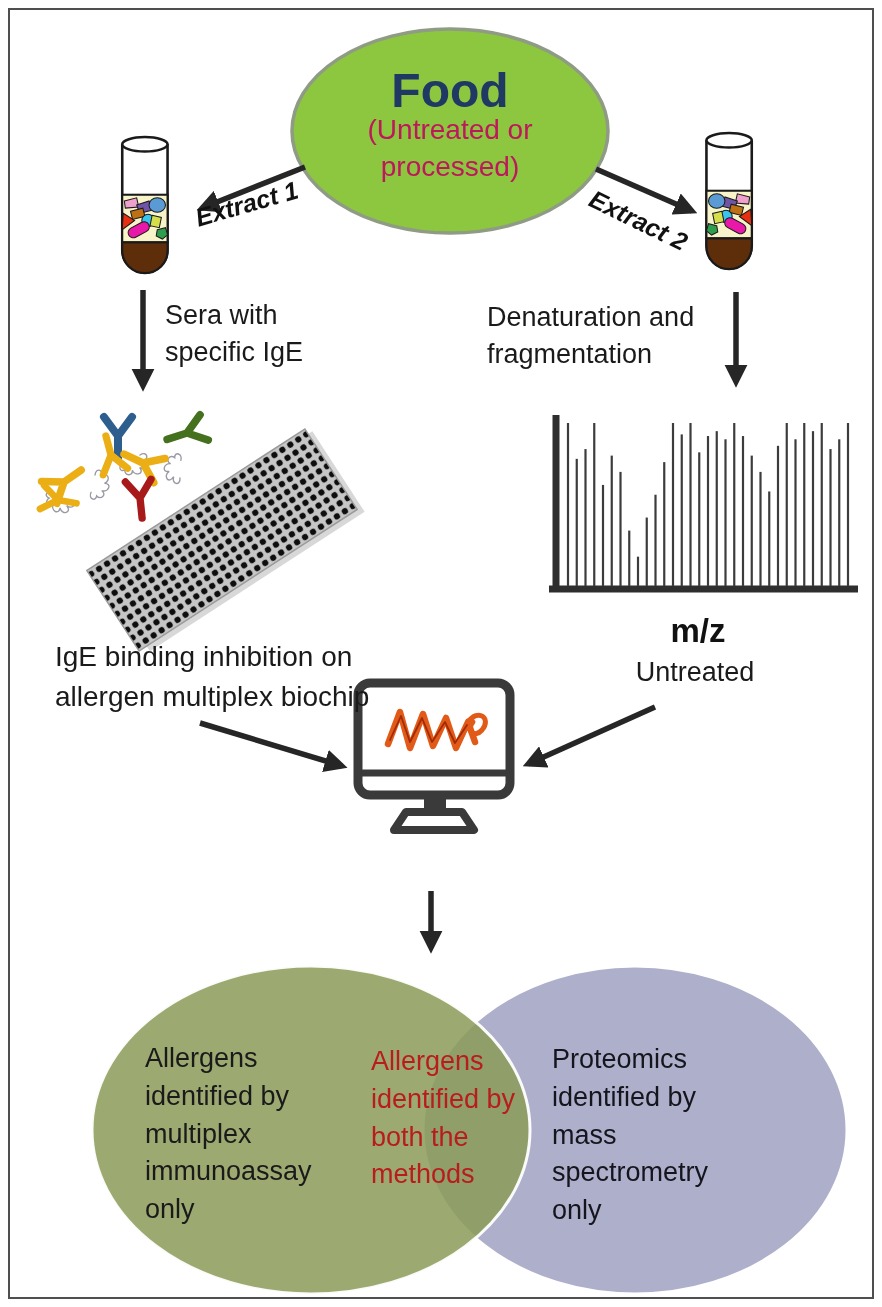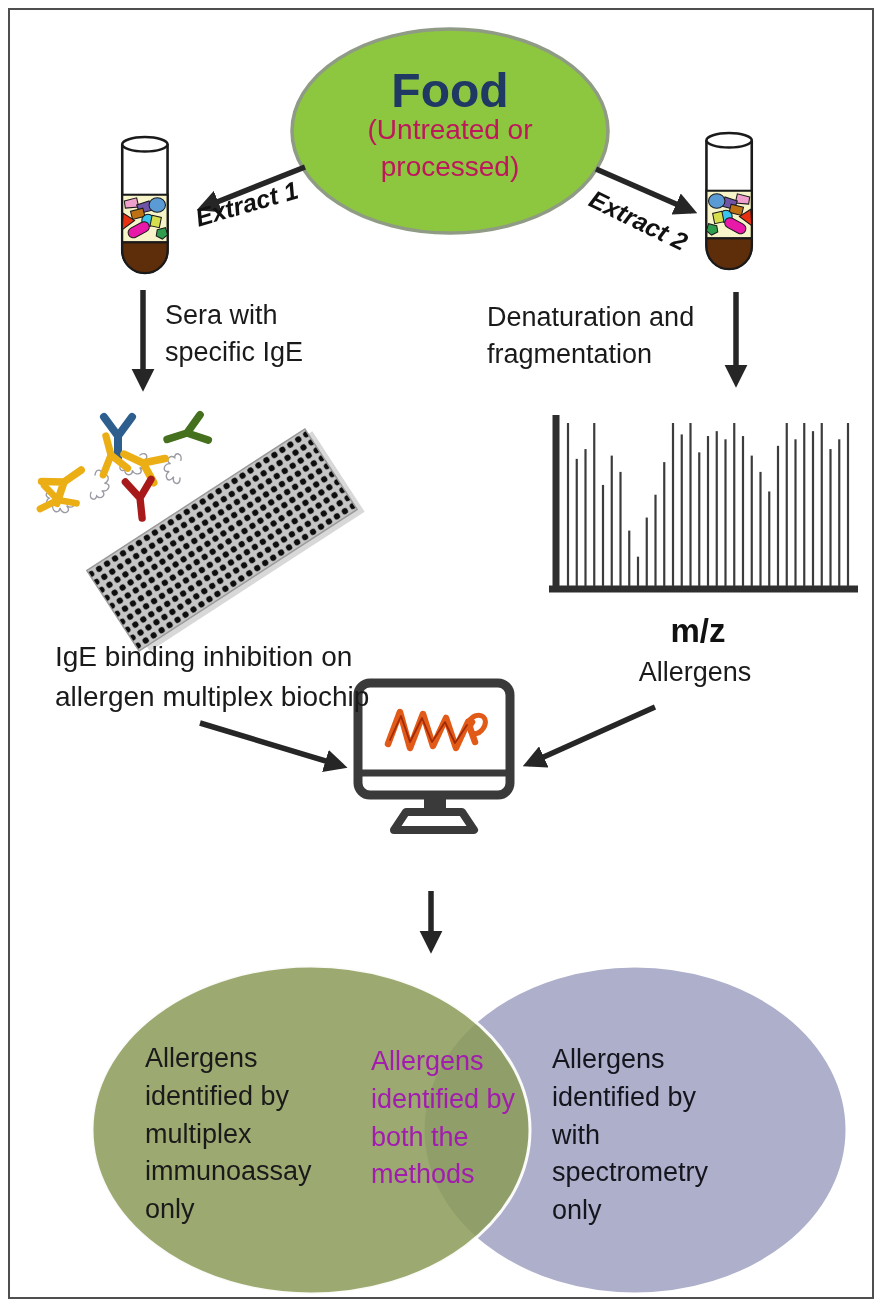--- a/index.html
+++ b/index.html
@@ -16,21 +16,21 @@
            transform-origin:0 50%;white-space:nowrap;}
   .extract1{left:196px;top:201px;transform:rotate(-16deg);}
   .extract2{left:591px;top:180px;transform:rotate(26deg);}
   .sera{left:157px;top:297px;width:165px;margin-left:8px;}
   .denat{left:487px;top:299px;width:252px;}
   .mz{left:633px;top:608px;width:130px;text-align:center;font-size:33px;font-weight:bold;color:#111;}
   .proteomics{left:595px;top:654px;width:200px;text-align:center;}
   .ige-block{left:55px;top:637px;width:318px;font-size:28px;line-height:1.42;}
   .bioinfo{left:330px;top:844px;width:205px;text-align:center;font-size:29px;}
   .venn-left{left:145px;top:1040px;width:220px;line-height:1.4;}
-  .venn-mid{left:371px;top:1043px;width:160px;line-height:1.4;color:#a21caf;}
+  .venn-mid{left:371px;top:1043px;width:160px;line-height:1.4;color:#b91c1c;}
   .venn-right{left:552px;top:1041px;width:198px;line-height:1.4;color:#15151e;}
 </style>
 </head>
 <body>
 
 <div class="page">
   <div class="frame"></div>
 
   <svg class="gfx" width="882" height="1307" viewBox="0 0 882 1307">
     <defs>
@@ -161,21 +161,21 @@
   <div class="t food-title">Food</div>
   <div class="t food-sub">(Untreated or processed)</div>
 
   <div class="t extract extract1">Extract 1</div>
   <div class="t extract extract2">Extract 2</div>
 
   <div class="t sera">Sera with specific IgE</div>
   <div class="t denat">Denaturation and fragmentation</div>
 
   <div class="t mz">m/z</div>
-  <div class="t proteomics">Allergens</div>
+  <div class="t proteomics">Untreated</div>
 
   <div class="t ige-block">IgE binding inhibition on allergen multiplex biochip</div>
 
 
   <div class="t venn-left">Allergens identified by multiplex immunoassay only</div>
   <div class="t venn-mid">Allergens identified by both the methods</div>
-  <div class="t venn-right">Allergens identified by with spectrometry only</div>
+  <div class="t venn-right">Proteomics identified by mass spectrometry only</div>
 </div>
 
 </body></html>

